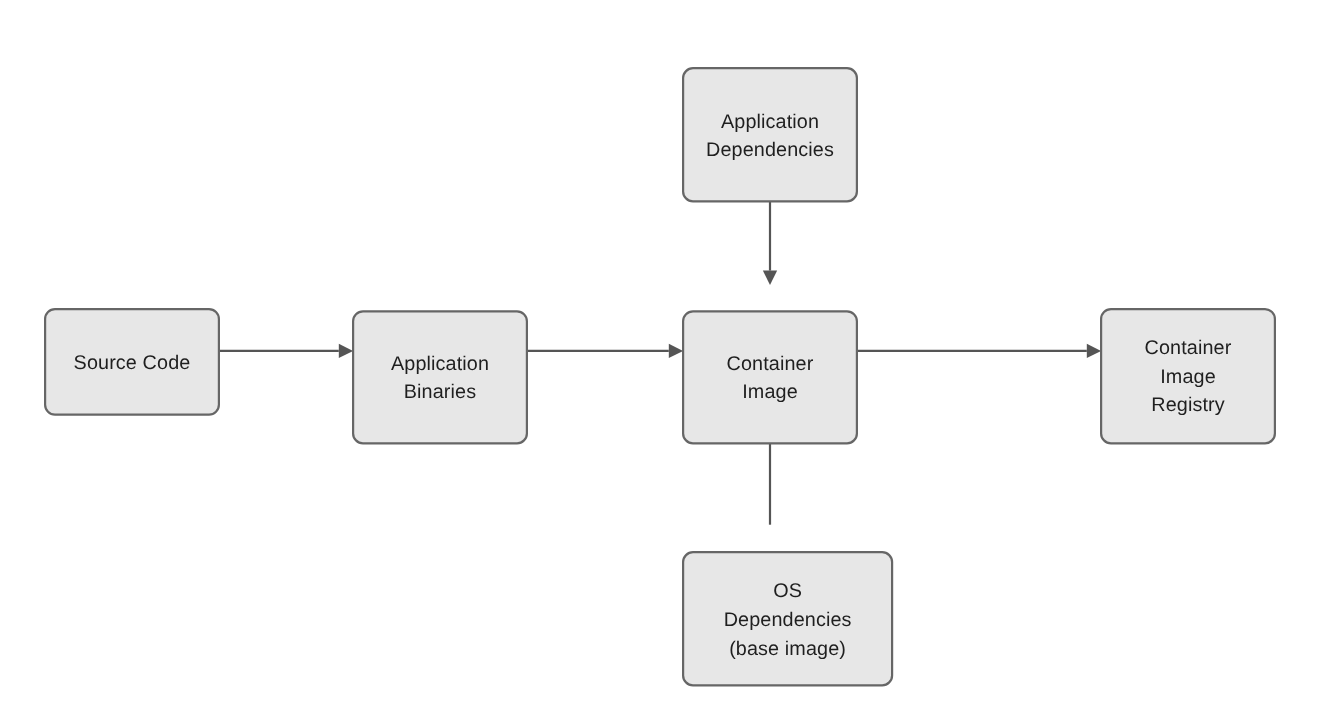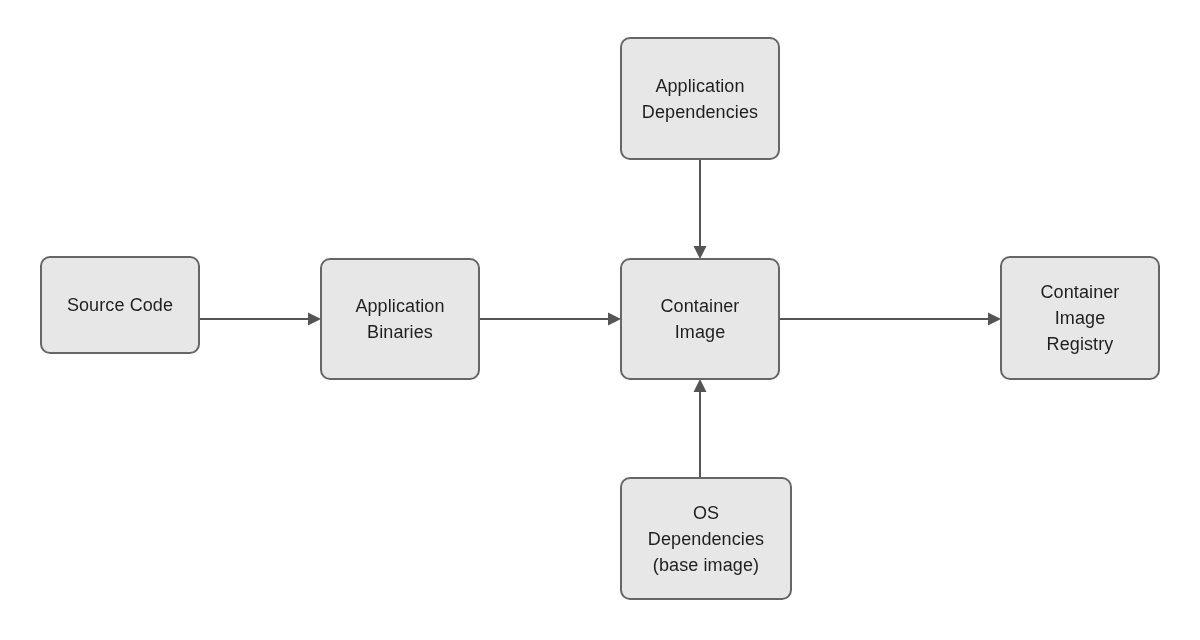--- a/index.html
+++ b/index.html
@@ -24,20 +24,21 @@
     display: flex;
     align-items: center;
     justify-content: center;
     text-align: center;
     color: #1f1f1f;
     font-size: 18px;
     line-height: 26px;
     letter-spacing: 0.1px;
     white-space: pre-line;
     user-select: none;
+    margin-top: 24px;
   }
   .edge-svg {
     position: absolute;
     left: 0;
     top: 0;
     width: 1200px;
     height: 640px;
     pointer-events: none;
     overflow: visible;
   }
@@ -81,17 +82,17 @@
       <div class="node" style="left: 40px; top: 256px; width: 160px; height: 98px;"><span>Source Code</span></div>
       <div class="node" style="left: 320px; top: 258px; width: 160px; height: 122px;"><span>Application
 Binaries</span></div>
       <div class="node" style="left: 620px; top: 258px; width: 160px; height: 122px;"><span>Container
 Image</span></div>
       <div class="node" style="left: 1000px; top: 256px; width: 160px; height: 124px;"><span>Container
 Image
 Registry</span></div>
       <div class="node" style="left: 620px; top: 37px; width: 160px; height: 123px;"><span>Application
 Dependencies</span></div>
-      <div class="node" style="left: 620px; top: 477px; width: 172px; height: 123px;"><span>OS
+      <div class="node" style="left: 620px; top: 477px; width: 192px; height: 123px;"><span>OS
 Dependencies
 (base image)</span></div>
     </div>
 </div>
 
 </body></html>

